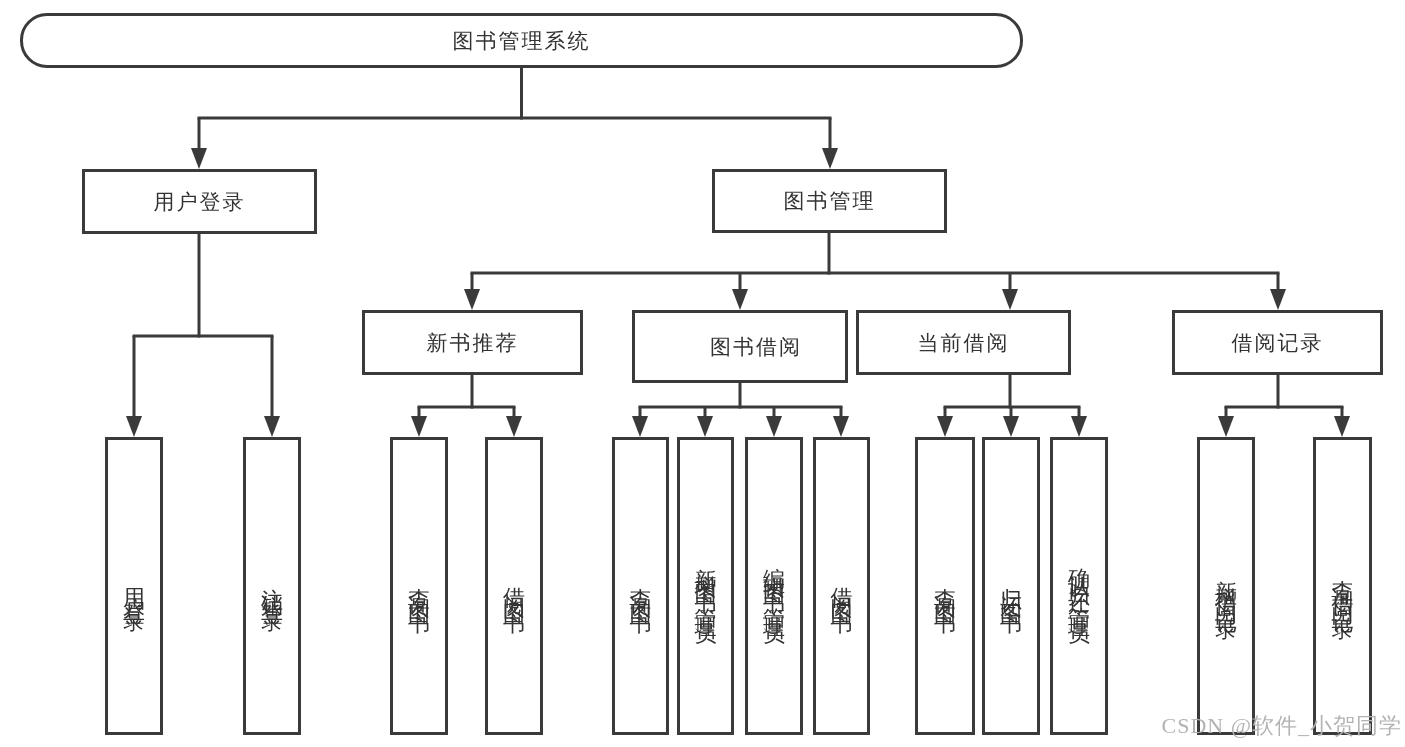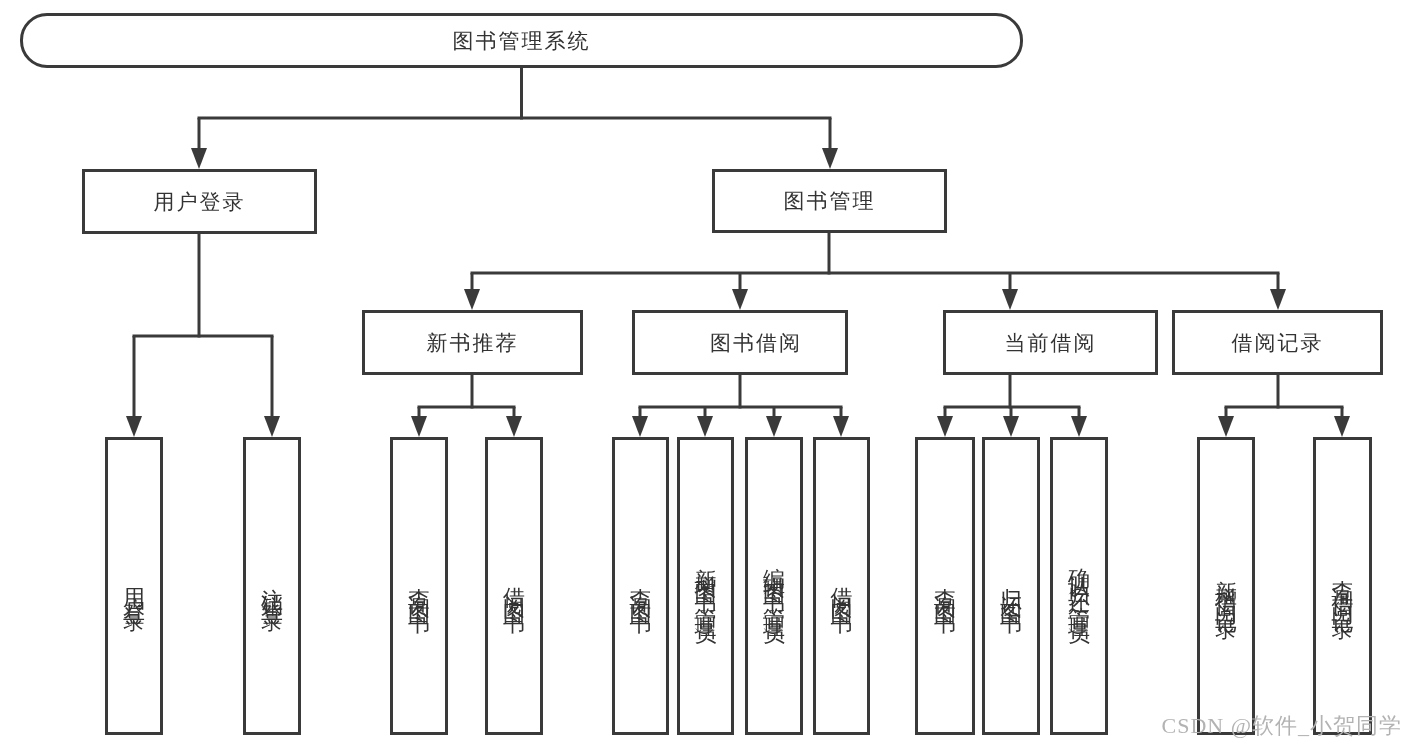--- a/index.html
+++ b/index.html
@@ -118,22 +118,22 @@
       <polygon points="1334,416 1350,416 1342,437"></polygon>
     </g>
   </svg>
 
   <div class="box" style="left:20px; top:13px; width:1003px; height:55px;border-radius:27px;">图书管理系统</div>
 
   <div class="box" style="left:82px; top:169px; width:235px; height:65px;">用户登录</div>
   <div class="box" style="left:712px; top:169px; width:235px; height:64px;">图书管理</div>
 
   <div class="box" style="left:362px; top:310px; width:221px; height:65px;">新书推荐</div>
-  <div class="box" style="left:632px; top:310px; width:216px; height:65px;padding-left:32px;">图书借阅</div>
-  <div class="box" style="left:943px; top:310px; width:215px; height:65px;">当前借阅</div>
+  <div class="box" style="left:632px; top:310px; width:216px; height:73px;padding-left:32px;">图书借阅</div>
+  <div class="box" style="left:856px; top:310px; width:215px; height:65px;">当前借阅</div>
   <div class="box" style="left:1172px; top:310px; width:211px; height:65px;">借阅记录</div>
 
   <div class="box vbox" style="left:105px; top:437px; width:58px; height:298px;">用户登录</div>
   <div class="box vbox" style="left:243px; top:437px; width:58px; height:298px;">注销登录</div>
 
   <div class="box vbox" style="left:390px; top:437px; width:58px; height:298px;">查询图书</div>
   <div class="box vbox" style="left:485px; top:437px; width:58px; height:298px;">借阅图书</div>
 
   <div class="box vbox" style="left:612px; top:437px; width:57px; height:298px;">查询图书</div>
   <div class="box vbox" style="left:677px; top:437px; width:57px; height:298px;">新增图书（管理员）</div>

